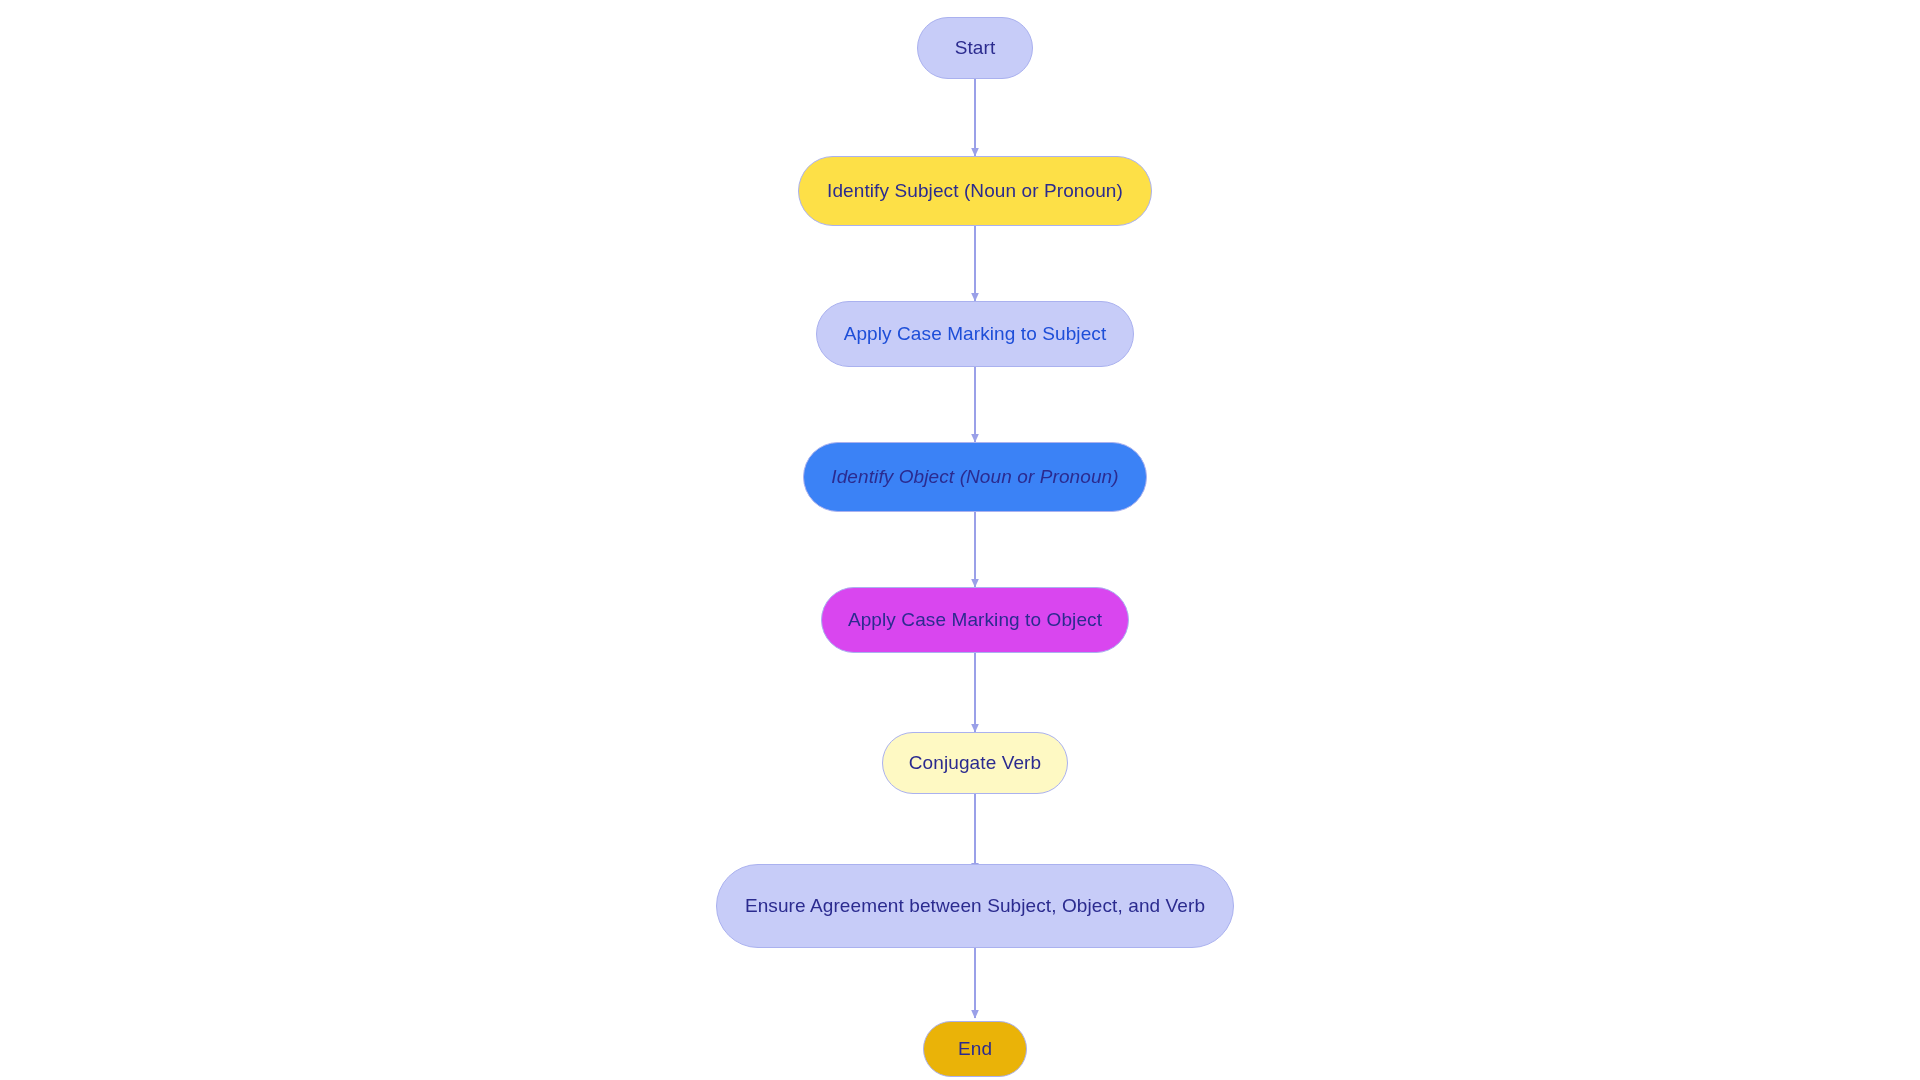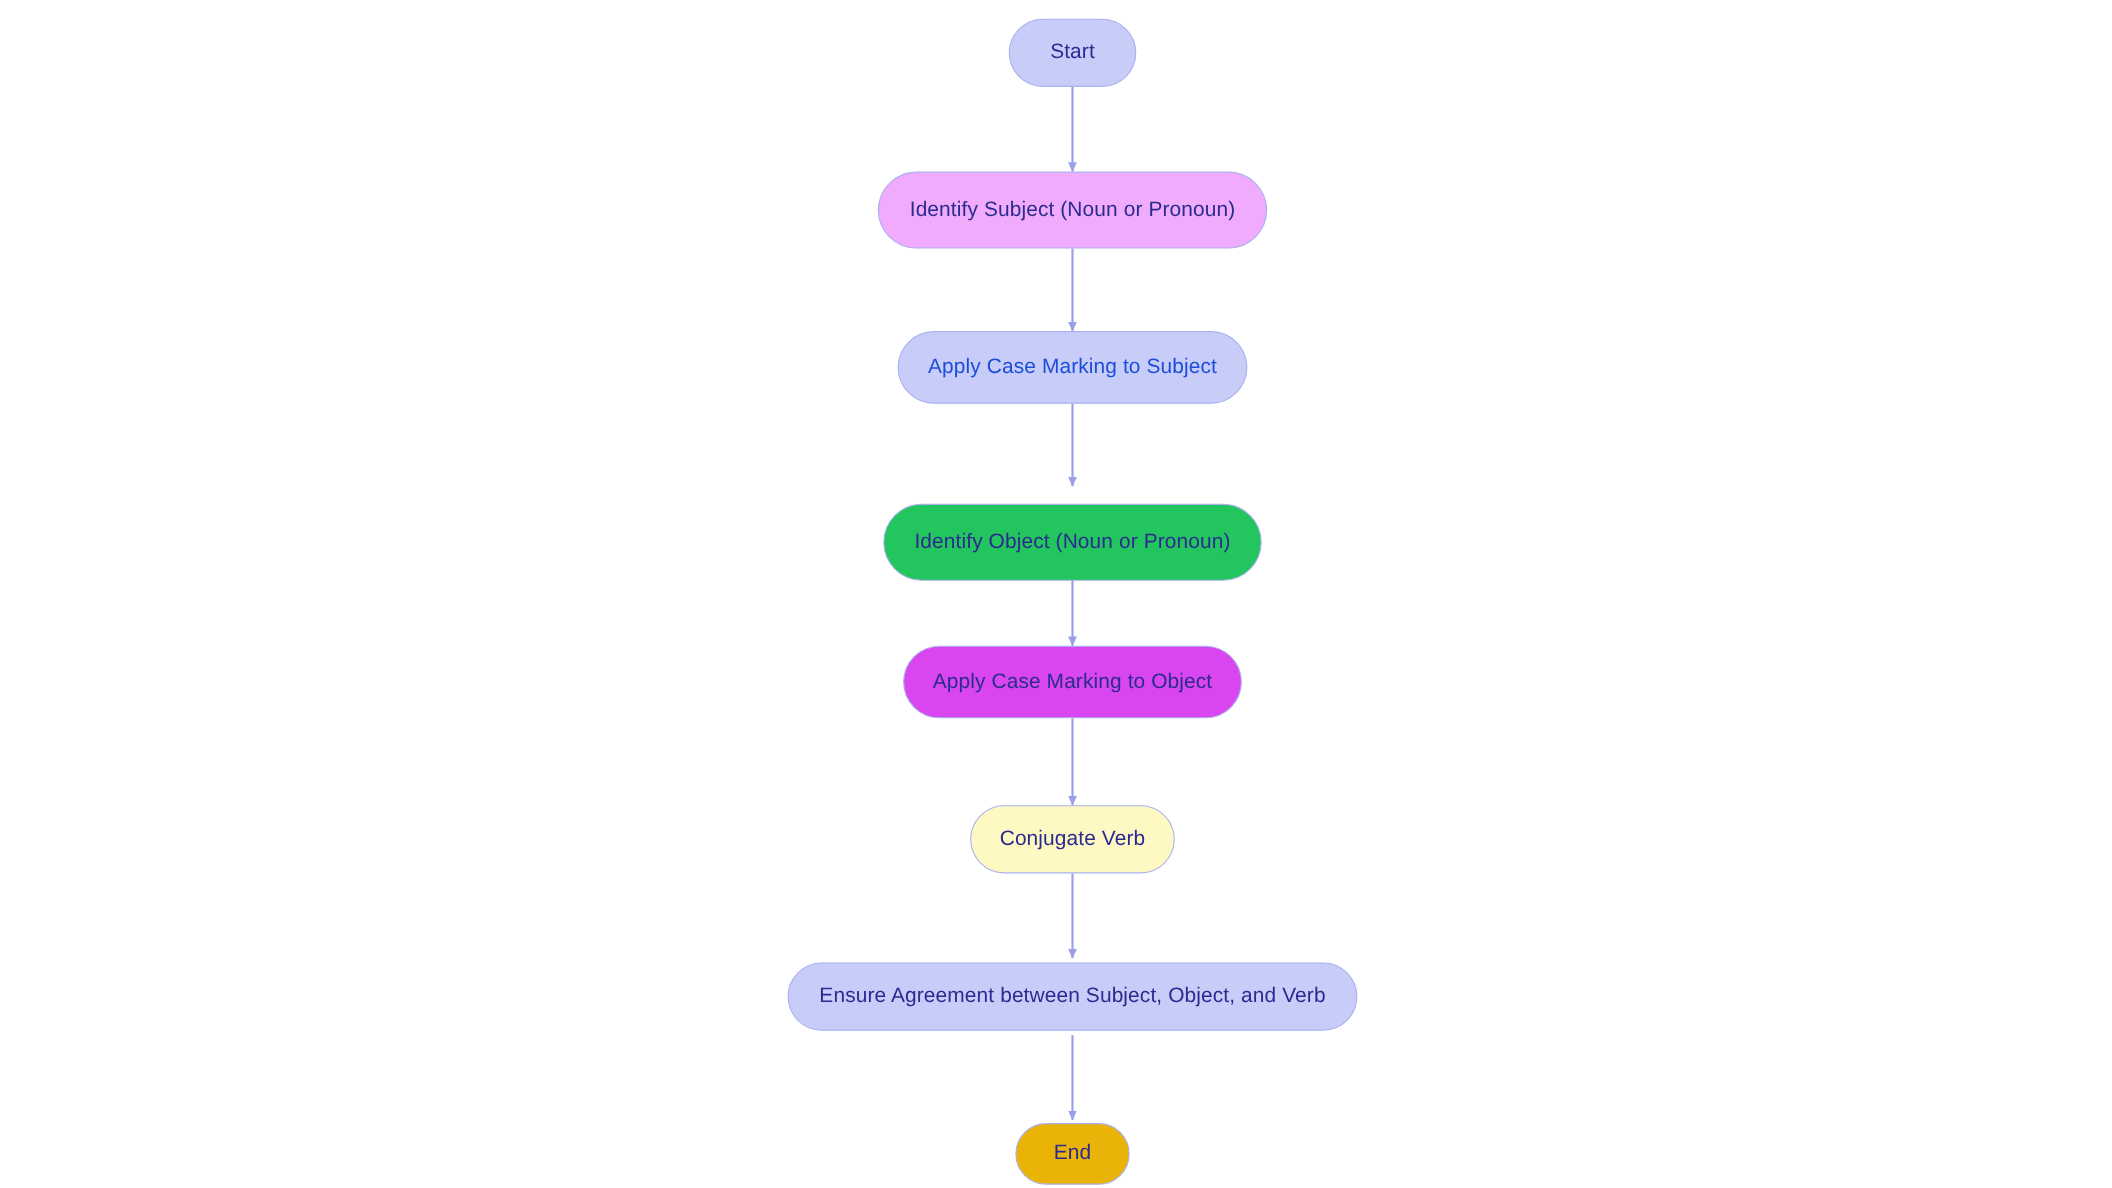--- a/index.html
+++ b/index.html
@@ -64,35 +64,35 @@
         <line x1="975" y1="512" x2="975" y2="587" stroke="#9aa0e8" stroke-width="2" marker-end="url(#arrowhead)"></line>
         <line x1="975" y1="653" x2="975" y2="732" stroke="#9aa0e8" stroke-width="2" marker-end="url(#arrowhead)"></line>
         <line x1="975" y1="794" x2="975" y2="871" stroke="#9aa0e8" stroke-width="2" marker-end="url(#arrowhead)"></line>
         <line x1="975" y1="941" x2="975" y2="1018" stroke="#9aa0e8" stroke-width="2" marker-end="url(#arrowhead)"></line>
       </g>
   </svg>
   <div id="nodes-group">
       <div class="node" style="left: 975px; top: 48px; width: 116px; height: 62px; background: rgb(199, 204, 248); border-color: rgb(170, 177, 239); color: rgb(43, 43, 143);">
         <span class="node-label">Start</span>
       </div>
-      <div class="node" style="left: 975px; top: 191px; width: 354px; height: 70px; background: #f0abfc; border-color: rgb(170, 177, 239); color: rgb(43, 43, 143);">
+      <div class="node" style="left: 975px; top: 191px; width: 354px; height: 70px; background: #fde047; border-color: rgb(170, 177, 239); color: rgb(43, 43, 143);">
         <span class="node-label">Identify Subject (Noun or Pronoun)</span>
       </div>
       <div class="node" style="left: 975px; top: 334px; width: 318px; height: 66px; background: rgb(199, 204, 248); border-color: rgb(170, 177, 239); color: #1d4ed8;">
         <span class="node-label">Apply Case Marking to Subject</span>
       </div>
-      <div class="node" style="left: 975px; top: 493px; width: 344px; height: 70px; background: #22c55e; border-color: rgb(170, 177, 239); color: rgb(43, 43, 143);">
+      <div class="node" style="left: 975px; top: 477px; width: 344px; height: 70px; background: #3b82f6; border-color: rgb(170, 177, 239); color: rgb(43, 43, 143); font-style: italic;">
         <span class="node-label">Identify Object (Noun or Pronoun)</span>
       </div>
       <div class="node" style="left: 975px; top: 620px; width: 308px; height: 66px; background: #d946ef; border-color: rgb(170, 177, 239); color: rgb(43, 43, 143);">
         <span class="node-label">Apply Case Marking to Object</span>
       </div>
       <div class="node" style="left: 975px; top: 763px; width: 186px; height: 62px; background: #fef9c3; border-color: rgb(170, 177, 239); color: rgb(43, 43, 143);">
         <span class="node-label">Conjugate Verb</span>
       </div>
-      <div class="node" style="left: 975px; top: 906px; width: 518px; height: 62px; background: rgb(199, 204, 248); border-color: rgb(170, 177, 239); color: rgb(43, 43, 143); align-items: center;">
+      <div class="node" style="left: 975px; top: 906px; width: 518px; height: 84px; background: rgb(199, 204, 248); border-color: rgb(170, 177, 239); color: rgb(43, 43, 143); align-items: center;">
         <span class="node-label">Ensure Agreement between Subject, Object, and Verb</span>
       </div>
       <div class="node" style="left: 975px; top: 1049px; width: 104px; height: 56px; background: #eab308; border-color: rgb(170, 177, 239); color: rgb(43, 43, 143);">
         <span class="node-label">End</span>
       </div>
     </div>
 </div>
 
 </body></html>

